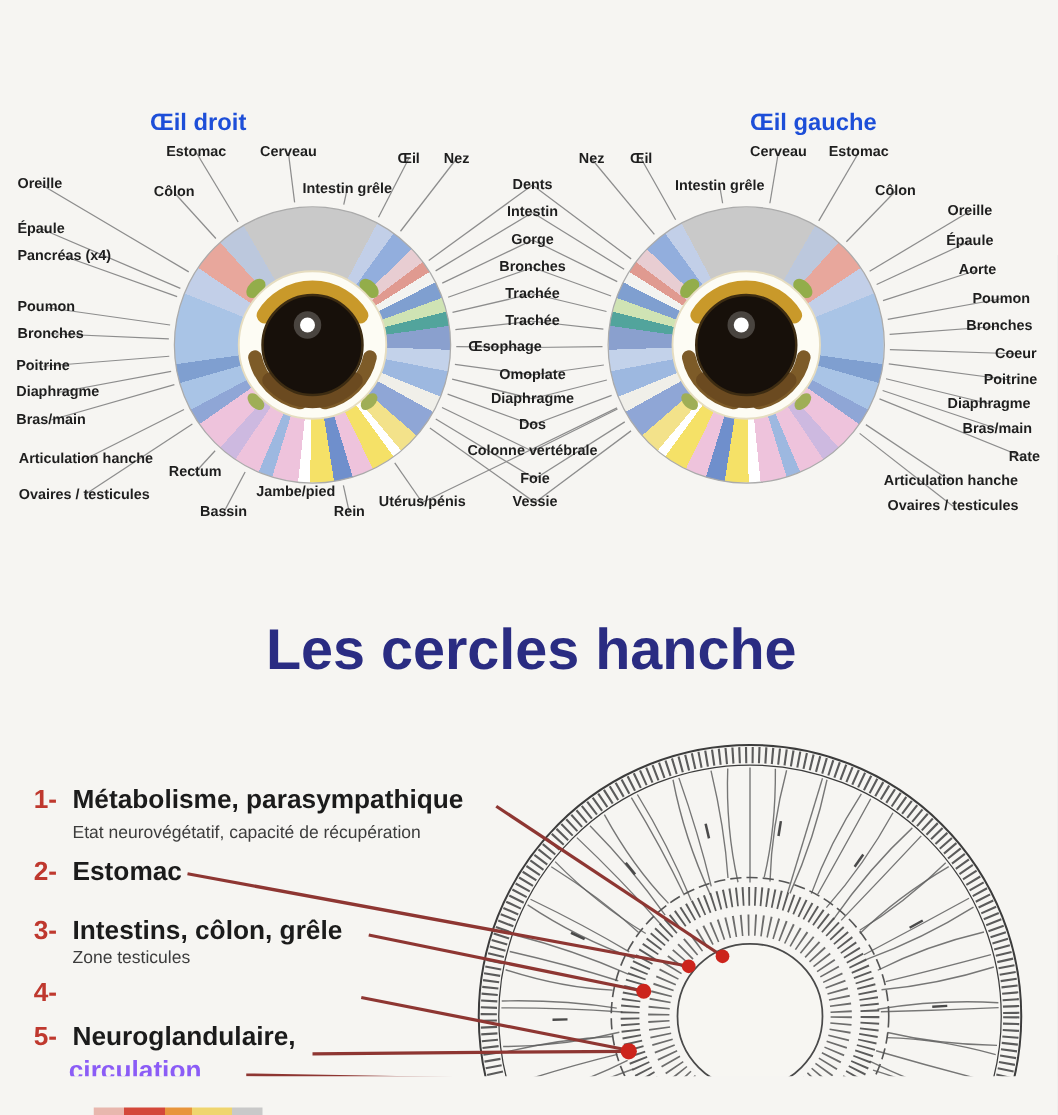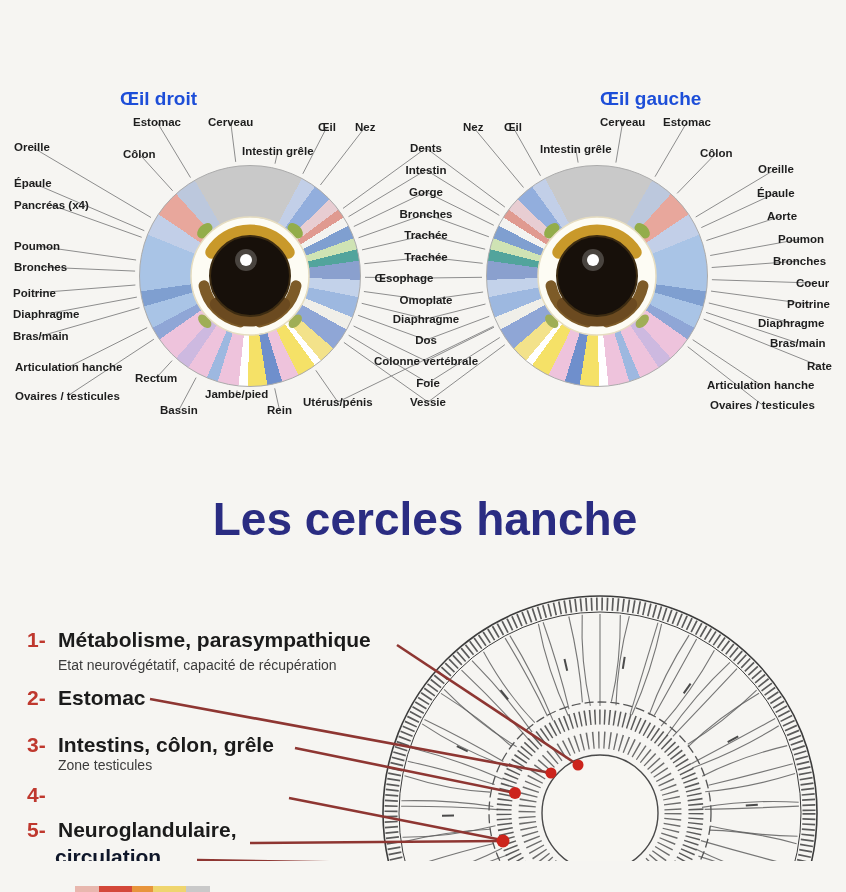--- a/index.html
+++ b/index.html
@@ -29,21 +29,21 @@
   .lbl{position:absolute;font-size:11.5px;font-weight:bold;color:#1e1e1e;
        white-space:nowrap;z-index:3;}
   .lbl.ctr{transform:translateX(-50%);}
   
   .cercles-title{position:absolute;left:425px;top:492px;transform:translateX(-50%);
                  font-size:46px;font-weight:bold;color:#2a2c82;white-space:nowrap;z-index:3;}
   .item{position:absolute;left:27px;display:flex;gap:7px;font-size:21px;font-weight:bold;
         color:#1b1b1b;white-space:nowrap;z-index:3;}
   .item .num{color:#bf382e;min-width:24px;}
   .idesc{position:absolute;left:58px;font-size:14px;color:#3c3c3c;white-space:nowrap;z-index:3;}
-  .ittl2{position:absolute;font-size:21px;font-weight:bold;color:#0f172a;z-index:3;}
+  .ittl2{position:absolute;font-size:21px;font-weight:bold;color:#8b5cf6;z-index:3;}
   #iris-svg{position:absolute;left:0;top:0;z-index:1;}
   #red-svg{position:absolute;left:0;top:0;z-index:2;}
   .cut-band{position:absolute;left:0;top:861px;width:846px;height:24px;background:#f6f5f2;z-index:4;}
   .legend-sliver{position:absolute;left:75px;top:886px;width:135px;height:6px;z-index:5;
     background:linear-gradient(90deg,#e8b7ae 0 18%,#d4483a 18% 42%,#e8953c 42% 58%,#efd56e 58% 82%,#c9c9c9 82% 100%);}
 </style>
 </head>
 <body>
 
 <svg width="0" height="0" style="position:absolute">

